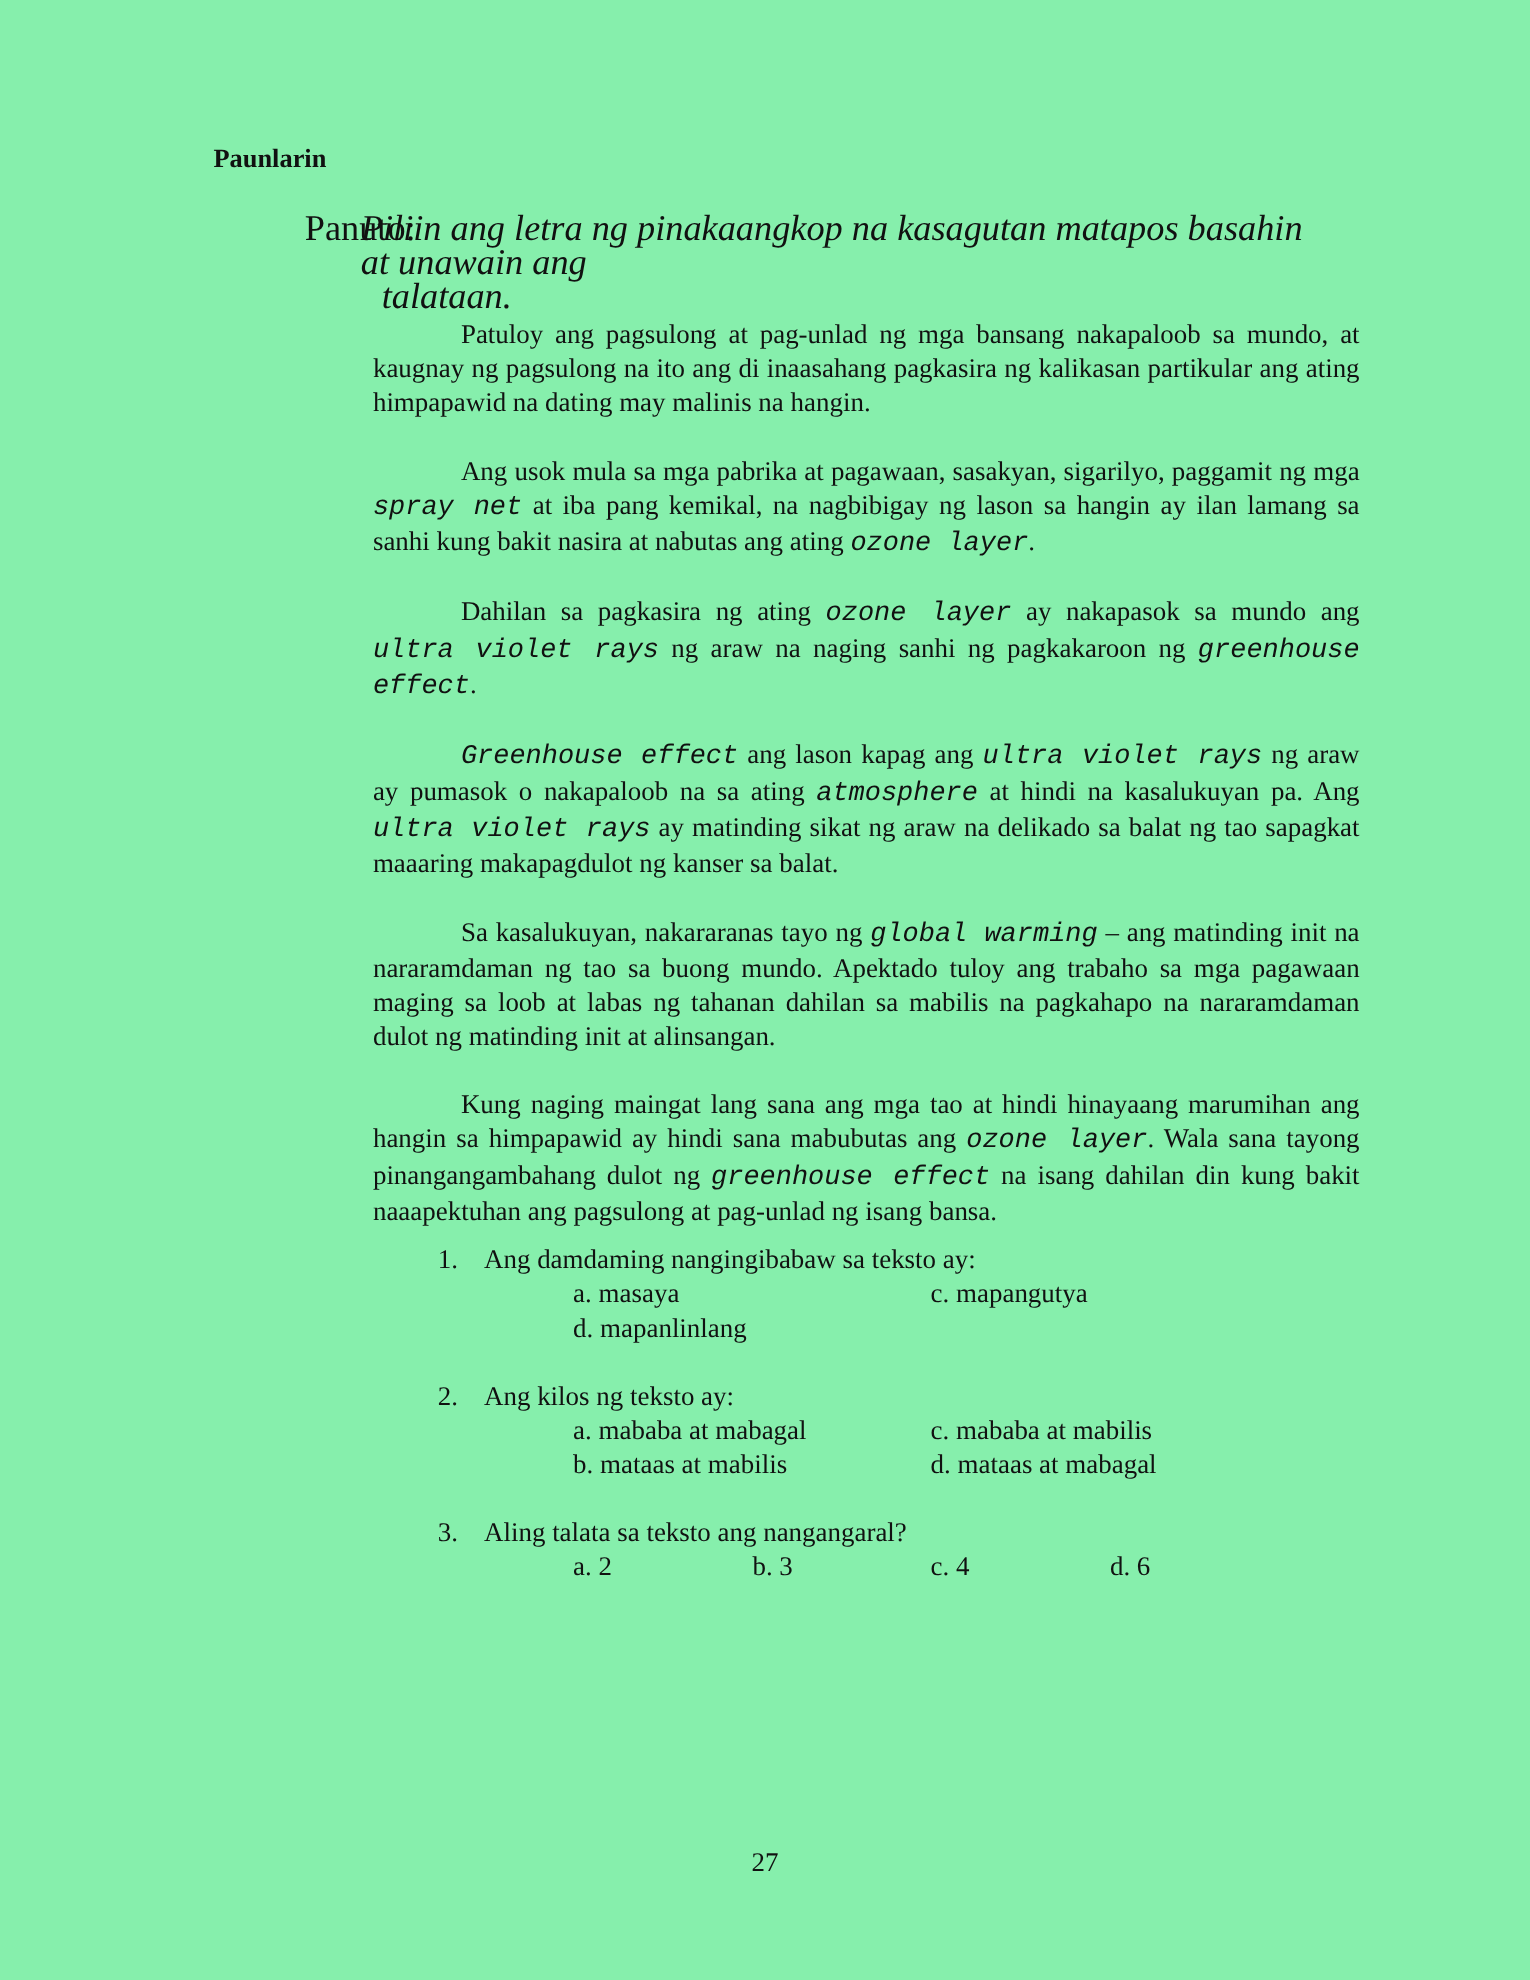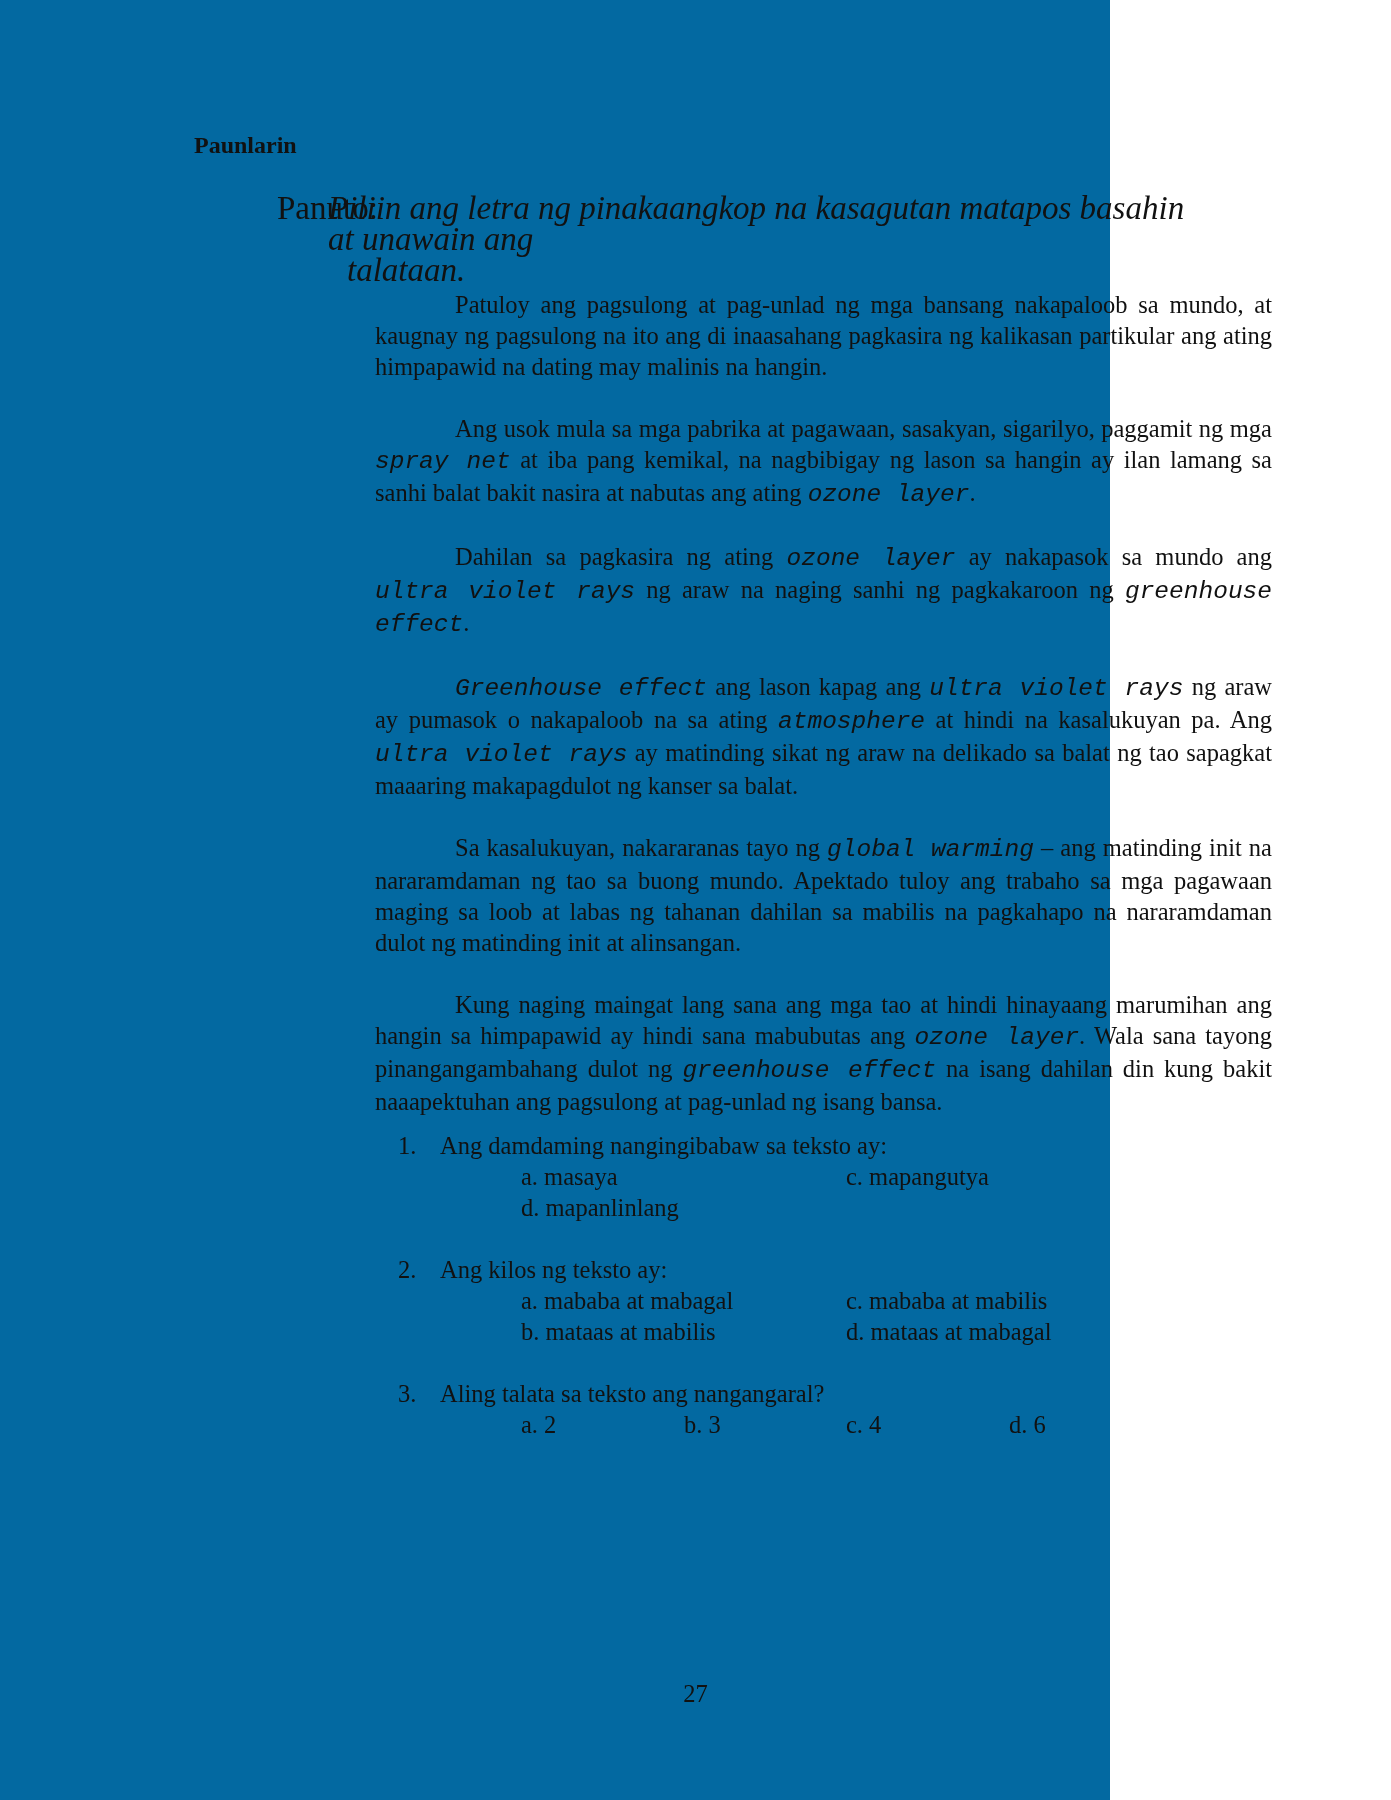--- a/index.html
+++ b/index.html
@@ -7,22 +7,22 @@
       width: 1391px;
       height: 1800px;
       position: relative;
       overflow: hidden;
       font-family: "Liberation Serif", "DejaVu Serif", serif;
       color: #111111;
     }
     .page {
       position: absolute;
       left: 0; top: 0;
-      width: 1110px; height: 1800px;
-      background: #0369a1;
+      width: 1391px; height: 1800px;
+      background: #86efac;
     }
     .section-title {
       position: absolute;
       left: 194px;
       top: 130px;
       font-size: 24px;
       font-weight: bold;
       line-height: 30px;
       margin: 0;
     }
@@ -45,21 +45,21 @@
       text-indent: 0;
       width: 882px;
       font-style: italic;
     }
     .instruction .text .cont {
       display: block;
       padding-left: 19px;
     }
     .passage {
       position: absolute;
-      left: 375px;
+      left: 339px;
       top: 289px;
       width: 897px;
       font-size: 24.5px;
       line-height: 31px;
     }
     .para {
       margin: 0 0 31px 0;
       text-align: justify;
       text-indent: 80px;
     }
@@ -105,21 +105,21 @@
   <div class="instruction">
     <span class="label">Panuto:</span>
     <div class="text">
       <span>Piliin ang letra ng pinakaangkop na kasagutan matapos basahin at unawain ang</span>
       <span class="cont">talataan.</span>
     </div>
   </div>
 
   <div class="passage">
     <p class="para"><span>Patuloy ang pagsulong at pag-unlad ng mga bansang nakapaloob sa mundo, at kaugnay ng pagsulong na ito ang di inaasahang pagkasira ng kalikasan partikular ang ating himpapawid na dating may malinis na hangin.</span></p>
-    <p class="para"><span>Ang usok mula sa mga pabrika at pagawaan, sasakyan, sigarilyo, paggamit ng mga </span><em>spray net</em><span> at iba pang kemikal, na nagbibigay ng lason sa hangin ay ilan lamang sa sanhi balat bakit nasira at nabutas ang ating </span><em>ozone layer</em><span>.</span></p>
+    <p class="para"><span>Ang usok mula sa mga pabrika at pagawaan, sasakyan, sigarilyo, paggamit ng mga </span><em>spray net</em><span> at iba pang kemikal, na nagbibigay ng lason sa hangin ay ilan lamang sa sanhi kung bakit nasira at nabutas ang ating </span><em>ozone layer</em><span>.</span></p>
     <p class="para"><span>Dahilan sa pagkasira ng ating </span><em>ozone layer</em><span> ay nakapasok sa mundo ang </span><em>ultra violet rays</em><span> ng araw na naging sanhi ng pagkakaroon ng </span><em>greenhouse effect</em><span>.</span></p>
     <p class="para"><em>Greenhouse effect</em><span> ang lason kapag ang </span><em>ultra violet rays</em><span> ng araw ay pumasok o nakapaloob na sa ating </span><em>atmosphere</em><span> at hindi na kasalukuyan pa. Ang </span><em>ultra violet rays</em><span> ay matinding sikat ng araw na delikado sa balat ng tao sapagkat maaaring makapagdulot ng kanser sa balat.</span></p>
     <p class="para"><span>Sa kasalukuyan, nakararanas tayo ng </span><em>global warming</em><span> – ang matinding init na nararamdaman ng tao sa buong mundo. Apektado tuloy ang trabaho sa mga pagawaan maging sa loob at labas ng tahanan dahilan sa mabilis na pagkahapo na nararamdaman dulot ng matinding init at alinsangan.</span></p>
     <p class="para"><span>Kung naging maingat lang sana ang mga tao at hindi hinayaang marumihan ang hangin sa himpapawid ay hindi sana mabubutas ang </span><em>ozone layer</em><span>. Wala sana tayong pinangangambahang dulot ng </span><em>greenhouse effect</em><span> na isang dahilan din kung bakit  naaapektuhan ang pagsulong at pag-unlad ng isang bansa.</span></p>
   </div>
 
   <div class="questions">
     <div class="question">
       <div class="q-stem">
         <span class="q-num">1.</span>

